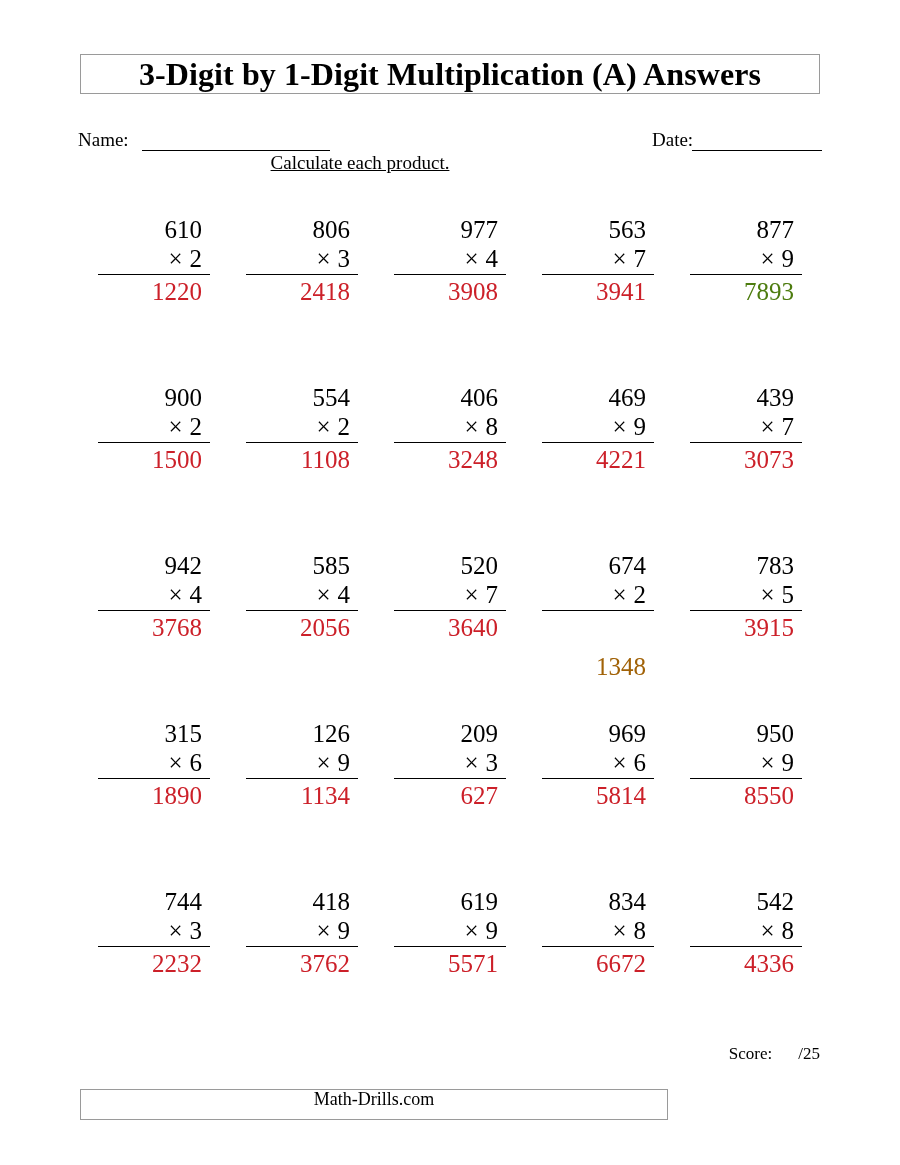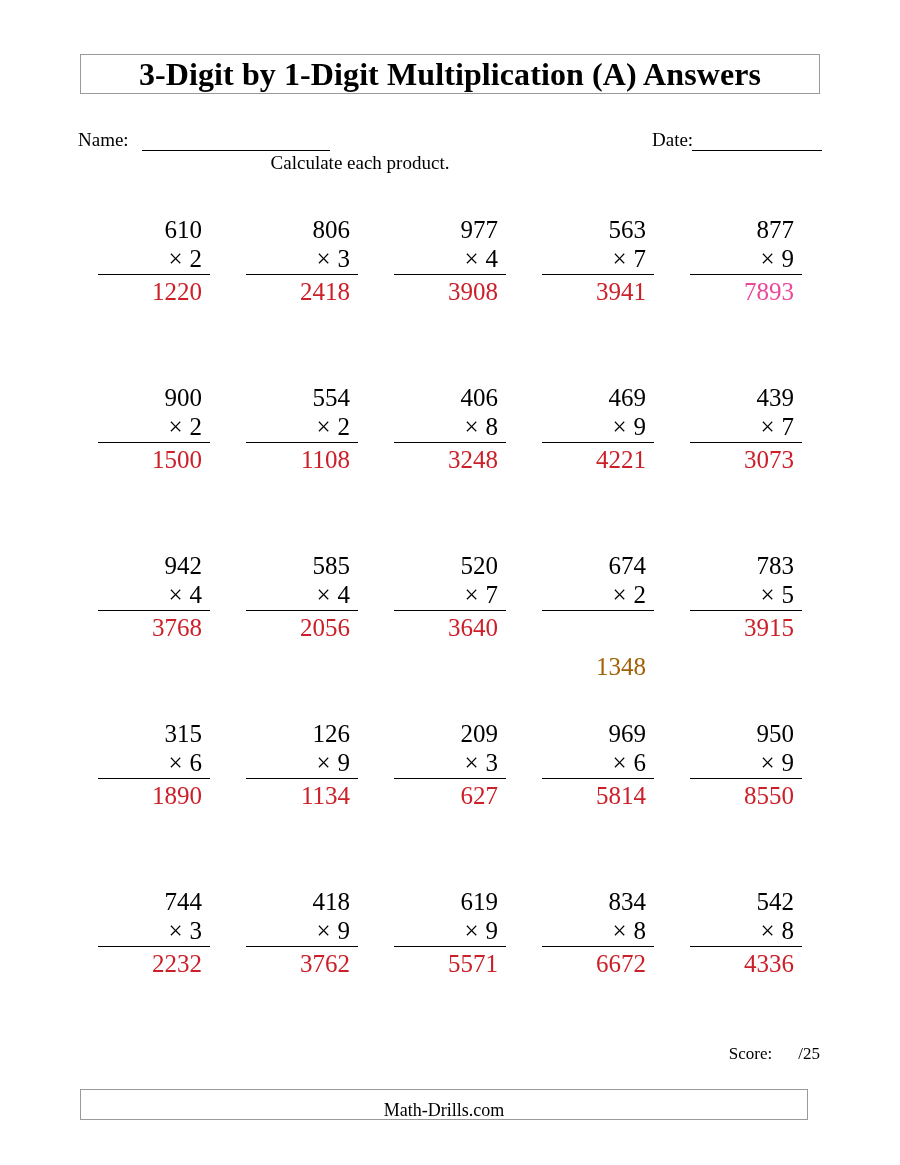--- a/index.html
+++ b/index.html
@@ -70,20 +70,21 @@
   #date-rule  { left: 692px; top: 24px; width: 130px; }
 
   
   .instruction {
     position: absolute;
     left: 0;
     top: 152px;
     width: 720px;
     text-align: center;
     font-size: 19px;
+    text-decoration: underline;
   }
 
   
   .grid {
     position: absolute;
     left: 80px;
     top: 200px;
     width: 740px;
   }
   .prow {
@@ -136,26 +137,26 @@
   .score-blank {
     display: inline-block;
     width: 26px;
   }
 
   
   .footer-box {
     position: absolute;
     left: 80px;
     top: 1089px;
-    width: 728px;
+    width: 588px;
     height: 31px;
     border: 1px solid #9a9a9a;
     box-sizing: border-box;
     display: flex;
-    align-items: flex-end;
+    align-items: flex-start;
     justify-content: center;
     background: #ffffff;
   }
   .footer-text {
     font-size: 18px;
     line-height: 1;
   }
 </style>
 </head>
 <body>
@@ -202,21 +203,21 @@
           <div class="problem">
             <div class="p-top">563</div>
             <div class="p-bottom"><span class="p-op">×</span><span>7</span></div>
             <div class="p-answer" style="color: rgb(204, 32, 41);">3941</div>
           </div>
         </div>
         <div class="pcell">
           <div class="problem">
             <div class="p-top">877</div>
             <div class="p-bottom"><span class="p-op">×</span><span>9</span></div>
-            <div class="p-answer" style="color: #ec4899; text-align: right;">7893</div>
+            <div class="p-answer" style="color: #4d7c0f; text-align: right;">7893</div>
           </div>
         </div>
       </div>
       <div class="prow">
         <div class="pcell">
           <div class="problem">
             <div class="p-top">900</div>
             <div class="p-bottom"><span class="p-op">×</span><span>2</span></div>
             <div class="p-answer" style="color: rgb(204, 32, 41);">1500</div>
           </div>

